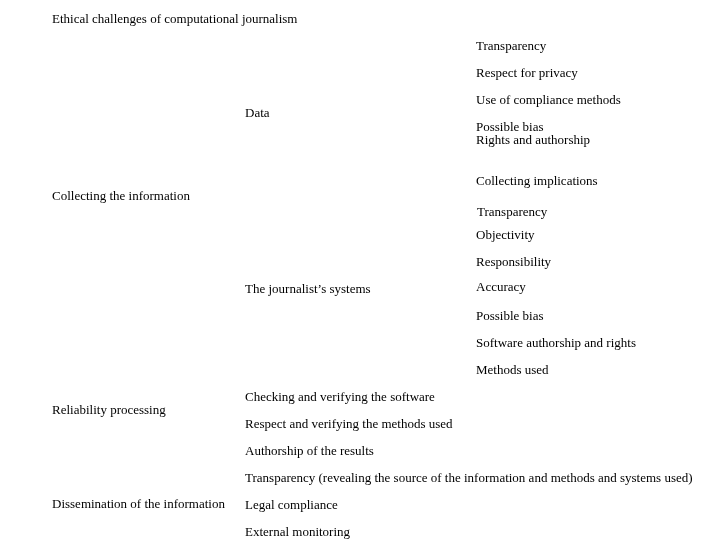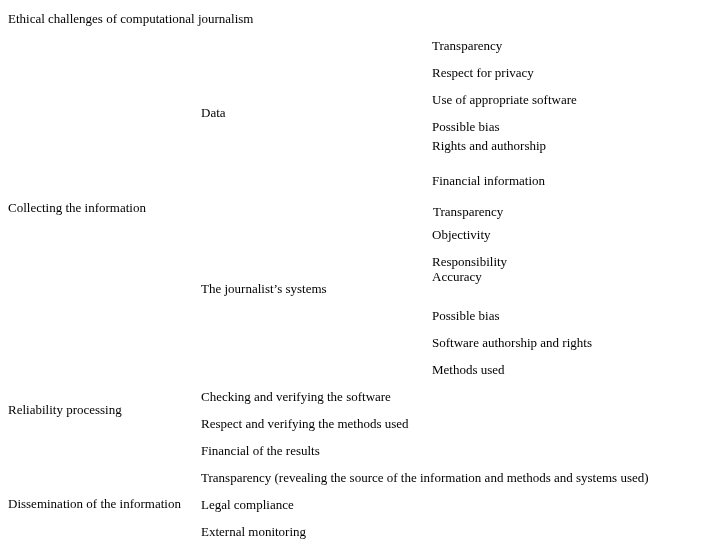--- a/index.html
+++ b/index.html
@@ -1,48 +1,48 @@
 <!DOCTYPE html>
 <html><head>
   <meta charset="utf-8">
   <style>
     html, body { margin: 0; padding: 0; background: #ffffff; }
     body {
       width: 702px; height: 548px; position: relative; overflow: hidden;
       font-family: "Liberation Serif", "DejaVu Serif", serif;
       font-size: 13px; color: #000000;
     }
-    .t { position: absolute; white-space: nowrap; line-height: 15px; }
+    .t { position: absolute; white-space: nowrap; line-height: 15px; margin-left: 44px; }
   </style>
 </head>
 <body>
 
 <div>
   <div class="t" style="left:8px;top:11px">Ethical challenges of computational journalism</div>
 
-  <div class="t" style="left:8px;top:200px">Collecting the information</div>
+  <div class="t" style="left:8px;top:188px">Collecting the information</div>
   <div class="t" style="left:201px;top:105px">Data</div>
   <div class="t" style="left:432px;top:38px">Transparency</div>
   <div class="t" style="left:432px;top:65px">Respect for privacy</div>
-  <div class="t" style="left:432px;top:92px">Use of appropriate software</div>
+  <div class="t" style="left:432px;top:92px">Use of compliance methods</div>
   <div class="t" style="left:432px;top:119px">Possible bias</div>
-  <div class="t" style="left:432px;top:138px">Rights and authorship</div>
-  <div class="t" style="left:432px;top:173px">Financial information</div>
+  <div class="t" style="left:432px;top:132px">Rights and authorship</div>
+  <div class="t" style="left:432px;top:173px">Collecting implications</div>
 
   <div class="t" style="left:201px;top:281px">The journalist’s systems</div>
   <div class="t" style="left:433px;top:204px">Transparency</div>
   <div class="t" style="left:432px;top:227px">Objectivity</div>
   <div class="t" style="left:432px;top:254px">Responsibility</div>
-  <div class="t" style="left:432px;top:269px">Accuracy</div>
+  <div class="t" style="left:432px;top:279px">Accuracy</div>
   <div class="t" style="left:432px;top:308px">Possible bias</div>
   <div class="t" style="left:432px;top:335px">Software authorship and rights</div>
   <div class="t" style="left:432px;top:362px">Methods used</div>
 
   <div class="t" style="left:8px;top:402px">Reliability processing</div>
   <div class="t" style="left:201px;top:389px">Checking and verifying the software</div>
   <div class="t" style="left:201px;top:416px">Respect and verifying the methods used</div>
-  <div class="t" style="left:201px;top:443px">Financial of the results</div>
+  <div class="t" style="left:201px;top:443px">Authorship of the results</div>
 
   <div class="t" style="left:8px;top:496px">Dissemination of the information</div>
   <div class="t" style="left:201px;top:470px">Transparency (revealing the source of the information and methods and systems used)</div>
   <div class="t" style="left:201px;top:497px">Legal compliance</div>
   <div class="t" style="left:201px;top:524px">External monitoring</div>
 </div>
 
 </body></html>

